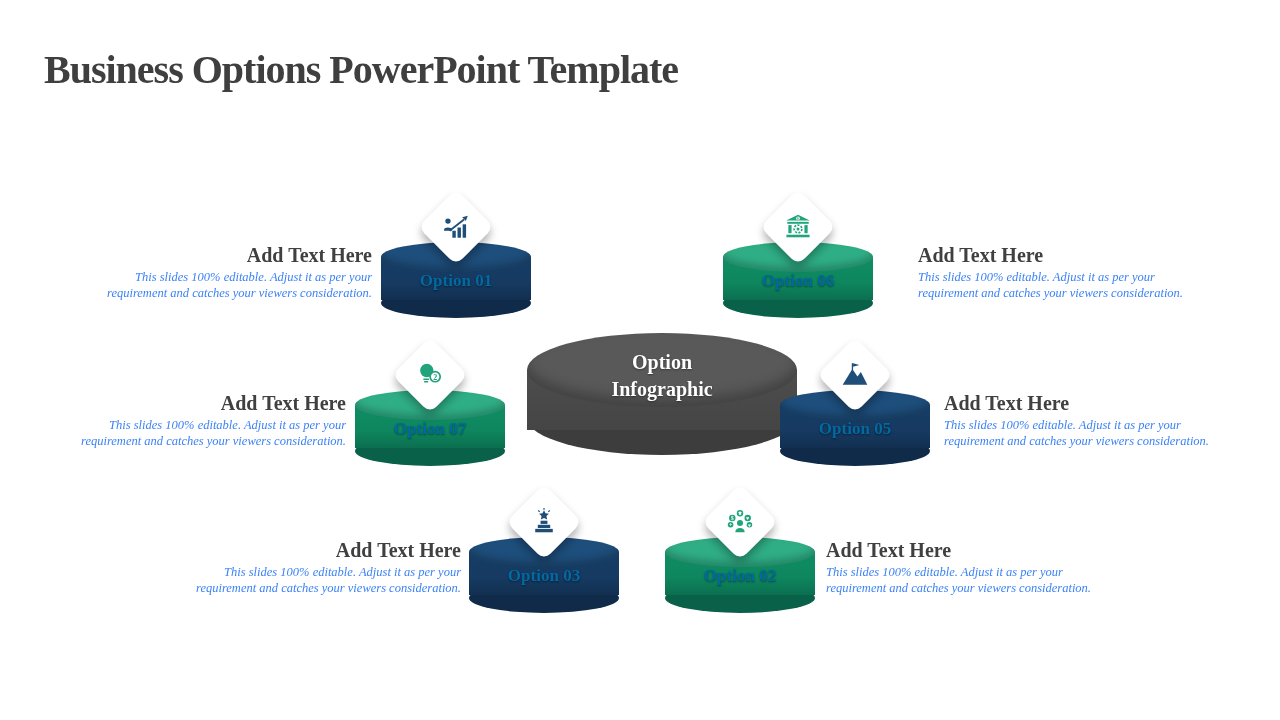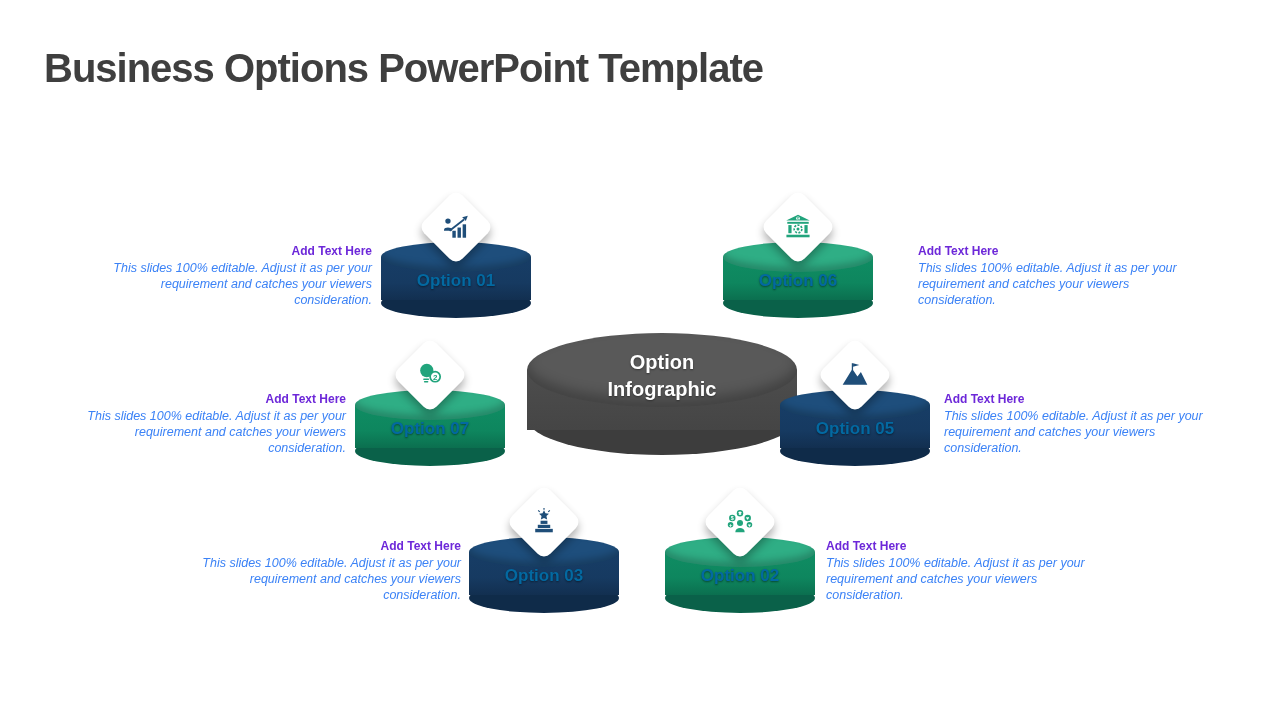--- a/index.html
+++ b/index.html
@@ -1,17 +1,17 @@
 <!DOCTYPE html>
 <html><head>
 <meta charset="utf-8">
 <style>
   html,body{margin:0;padding:0;background:#fff;}
   .slide{position:relative;width:1280px;height:720px;background:#ffffff;overflow:hidden;
-         font-family:Liberation Sans, sans-serif;}
+         font-family:Liberation Serif, serif;}
   .title{position:absolute;left:44px;top:46px;margin:0;font-size:40px;font-weight:bold;
          color:#3f3f3f;letter-spacing:-1px;white-space:nowrap;}
 
   
   .cyl{position:absolute;width:150px;height:76px;}
   .cyl .bot,.cyl .side,.cyl .top{position:absolute;left:0;width:100%;}
   .cyl .bot{top:46px;height:30px;border-radius:50%;z-index:1;}
   .cyl .side{top:15px;height:43px;z-index:2;}
   .cyl .top{top:0;height:30px;border-radius:50%;z-index:3;
             box-shadow:inset 0 -5px 7px rgba(0,0,0,.22);}
@@ -43,21 +43,21 @@
   .hub .bot{top:48px;height:74px;border-radius:50%;background:#3d3d3d;z-index:1;}
   .hub .side{top:37px;height:60px;background:linear-gradient(180deg,#4d4d4d,#454545);z-index:2;}
   .hub .top{top:0;height:74px;border-radius:50%;background:#595959;z-index:3;
             box-shadow:inset 0 -8px 12px rgba(0,0,0,.25);}
   .hub .hub-label{position:absolute;left:0;top:16px;width:100%;z-index:4;text-align:center;
                   color:#fff;font-weight:bold;font-size:20px;line-height:27px;
                   text-shadow:0 1px 2px rgba(0,0,0,.4);}
 
   
   .txt{position:absolute;width:280px;}
-  .txt .txt-h{font-size:12px;font-weight:bold;color:#6d28d9;margin-bottom:2px;}
+  .txt .txt-h{font-size:20px;font-weight:bold;color:#404040;margin-bottom:2px;}
   .txt .txt-b{font-size:12.5px;font-style:italic;color:#3b82f6;line-height:1.28;}
   .t1{left:92px;top:244px;text-align:right;}
   .t2{left:66px;top:392px;text-align:right;}
   .t3{left:181px;top:539px;text-align:right;}
   .t4{left:826px;top:539px;text-align:left;}
   .t5{left:944px;top:392px;text-align:left;}
   .t6{left:918px;top:244px;text-align:left;}
 </style>
 </head>
 <body>

